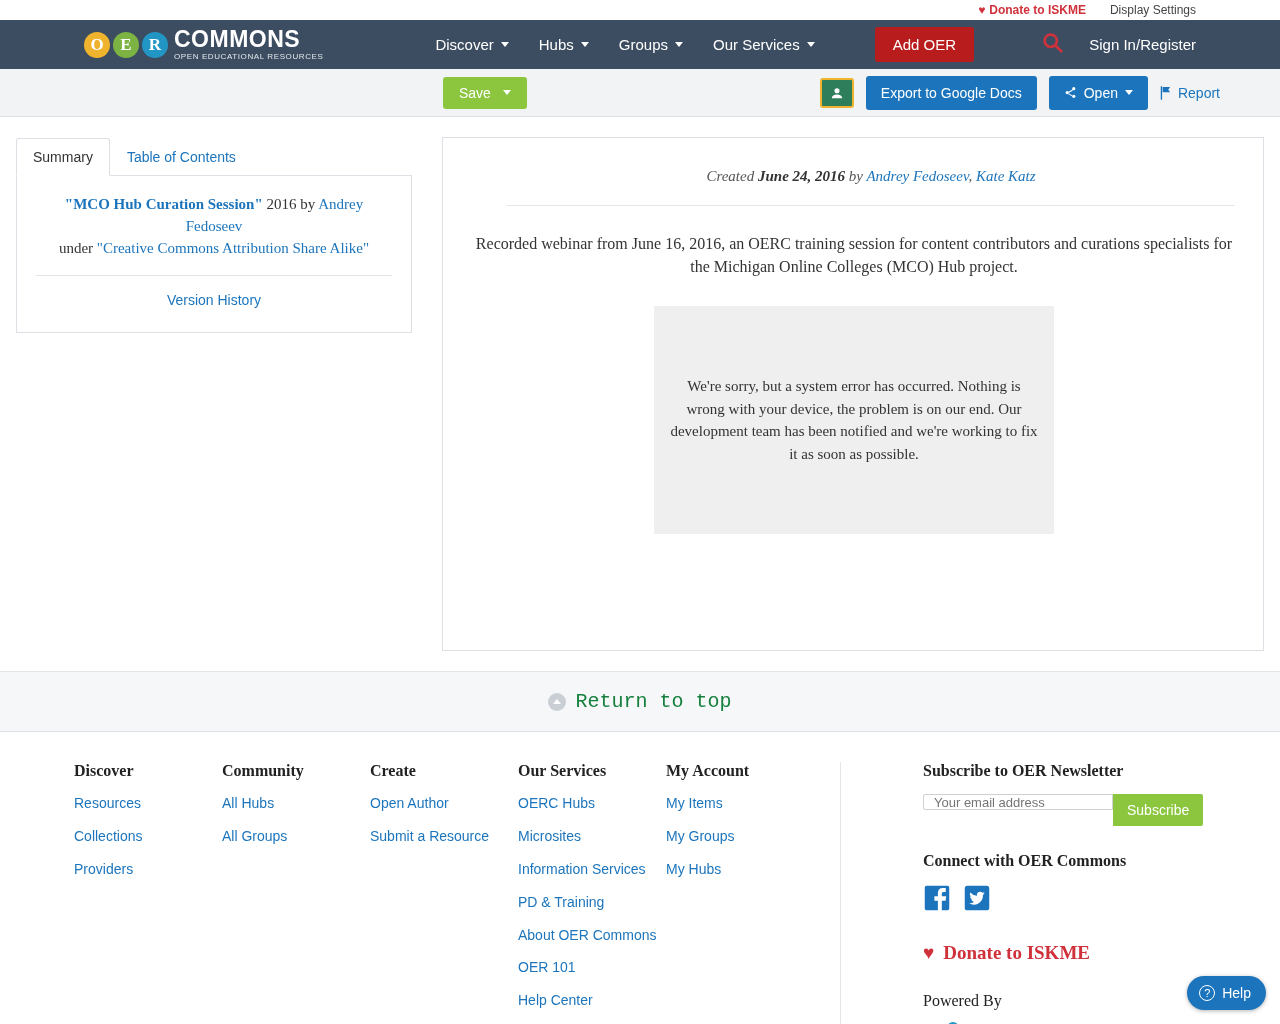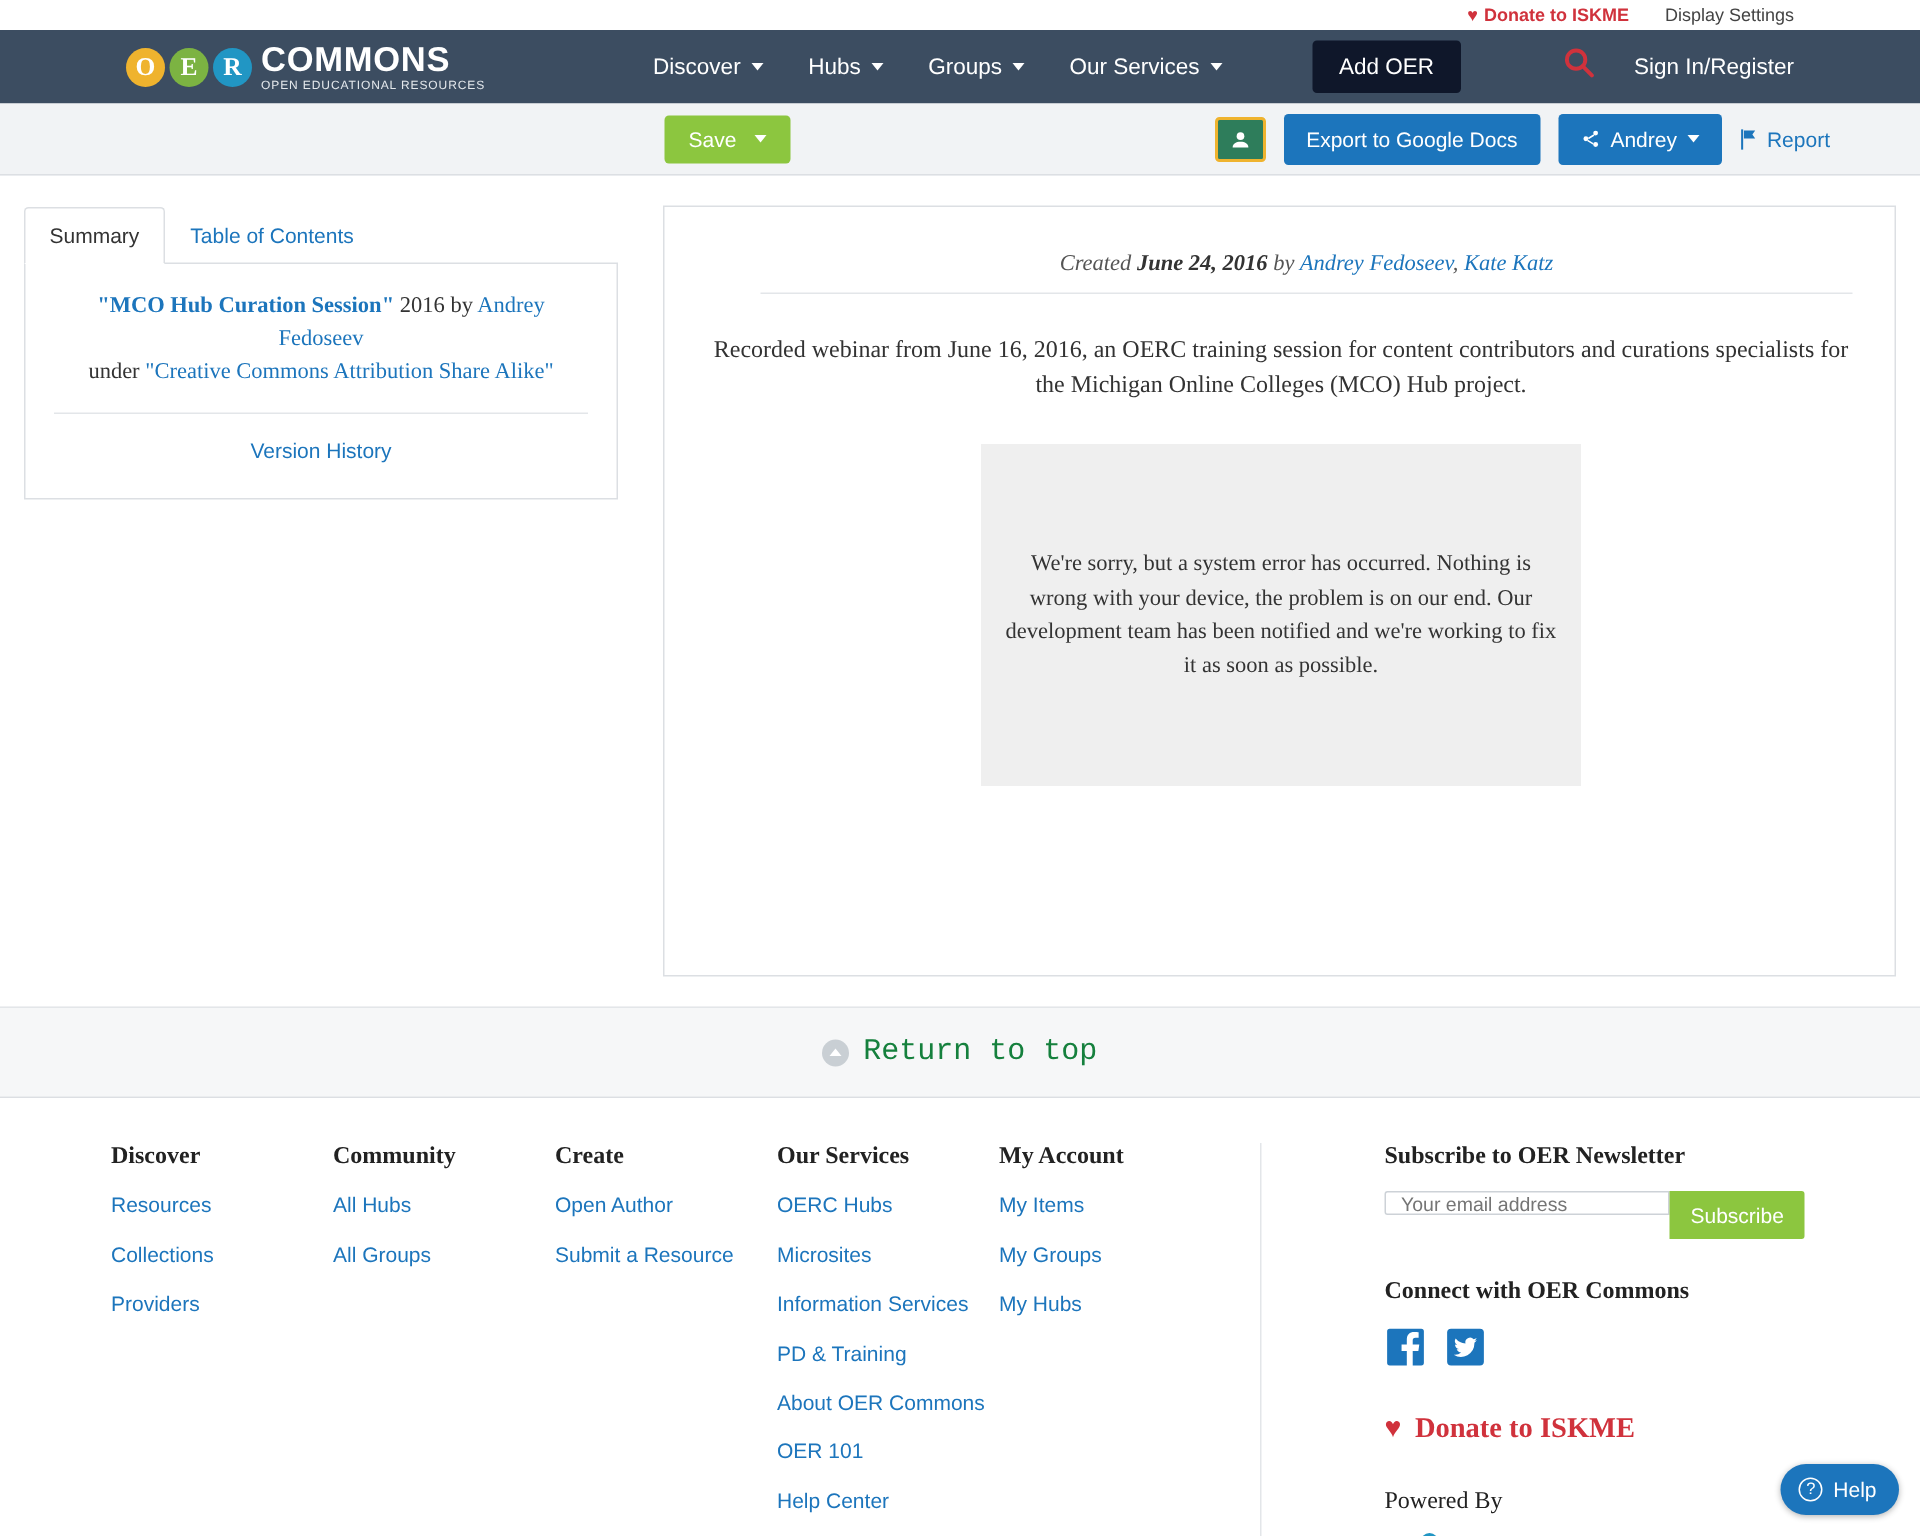--- a/index.html
+++ b/index.html
@@ -73,21 +73,21 @@
   }
   .caret-down {
     width: 0; height: 0;
     border-left: 4px solid transparent;
     border-right: 4px solid transparent;
     border-top: 5px solid #fff;
     display: inline-block;
   }
   .add-oer {
     margin-left: 30px;
-    background: #0f172a;
+    background: #b91c1c;
     color: #fff;
     font-size: 15px;
     padding: 9px 18px;
     border-radius: 3px;
     border: none;
     cursor: pointer;
     font-family: "Liberation Sans", sans-serif;
     text-align: right;
   }
   .nav-right {
@@ -217,21 +217,21 @@
     font-size: 33px;
     font-weight: bold;
     margin: 0 0 10px 0;
     color: #1a1a1a;
   }
   .created-line {
     font-family: "Liberation Serif", serif;
     font-style: italic;
     font-size: 15px;
     color: #555;
-    padding-bottom: 10px;
+    padding-bottom: 20px;
     border-bottom: 1px solid #e3e6e9;
     margin-left: 34px;
   }
   .created-line b { color: #333; }
   .created-line a { color: #1c75bc; font-style: italic; }
   .desc {
     font-family: "Liberation Serif", serif;
     font-size: 16px;
     line-height: 1.45;
     margin: 26px 0 0 0;
@@ -453,21 +453,21 @@
       </svg>
     </div>
     <button class="btn-blue">Export to Google Docs</button>
     <button class="btn-blue btn-share">
       <svg width="13" height="13" viewBox="0 0 24 24" fill="#fff">
         <circle cx="18" cy="5" r="3"></circle>
           <circle cx="6" cy="12" r="3"></circle>
           <circle cx="18" cy="19" r="3"></circle>
         <path d="M8.5 10.8l7-4.2 1 1.7-7 4.2zM8.5 13.2l7 4.2-1 1.7-7-4.2z"></path>
       </svg>
-      <span>Andrey</span>
+      <span>Open</span>
       <i class="caret-down"></i>
     </button>
     <div class="report-link">
       <svg width="12" height="14" viewBox="0 0 16 18" fill="#1c75bc">
         <rect x="1" y="0" width="1.8" height="18"></rect>
         <path d="M3.5 1h10l-2.5 3.5L13.5 8h-10z"></path>
       </svg>
       <span>Report</span>
     </div>
   </div>

